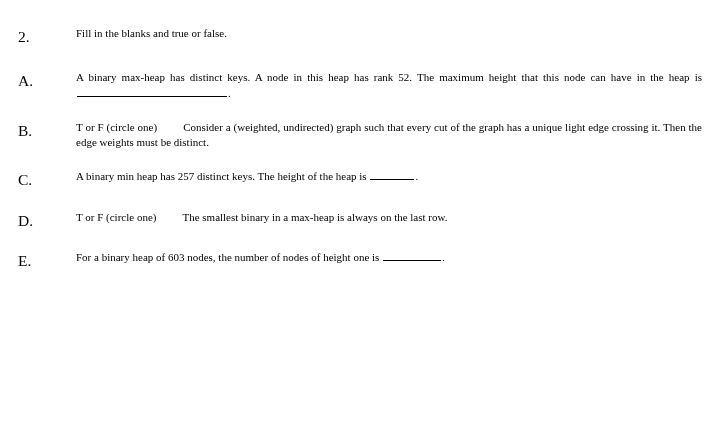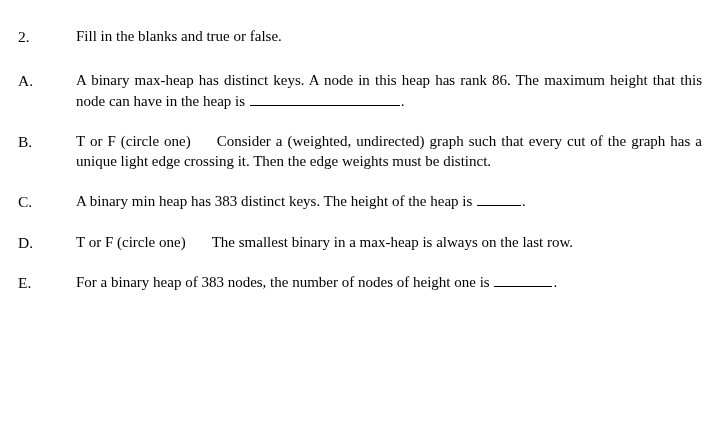--- a/index.html
+++ b/index.html
@@ -27,21 +27,21 @@
     margin-bottom: 19px;
   }
   .label {
     width: 58px;
     flex: 0 0 58px;
     font-size: 15.5px;
     line-height: 1.38;
   }
   .body {
     flex: 1 1 auto;
-    font-size: 15px;
+    font-size: 11px;
     line-height: 1.38;
     text-align: justify;
     padding-right: 4px;
   }
   .gap-wide {
     display: inline-block;
     width: 26px;
   }
   .blank-long {
     display: inline-block;
@@ -76,36 +76,36 @@
 
   <div class="item">
     <div class="label">2.</div>
     <div class="body">Fill in the blanks and true or false.</div>
   </div>
 
   <div class="spacer-q2"></div>
 
   <div class="item">
     <div class="label">A.</div>
-    <div class="body"><span>A binary max-heap has distinct keys.  A node in this heap has rank 86.  The maximum height that this node can have in the heap is </span><span class="blank-long"></span><span>.</span></div>
+    <div class="body"><span>A binary max-heap has distinct keys.  A node in this heap has rank 52.  The maximum height that this node can have in the heap is </span><span class="blank-long"></span><span>.</span></div>
   </div>
 
   <div class="item">
     <div class="label">B.</div>
     <div class="body"><span>T or F  (circle one)</span><span class="gap-wide"></span><span>Consider a (weighted, undirected) graph such that every cut of the graph has a unique light edge crossing it. Then the edge weights must be distinct.</span></div>
   </div>
 
   <div class="item">
     <div class="label">C.</div>
-    <div class="body"><span>A binary min heap has 383 distinct keys. The height of the heap is </span><span class="blank-short"></span><span>.</span></div>
+    <div class="body"><span>A binary min heap has 257 distinct keys. The height of the heap is </span><span class="blank-short"></span><span>.</span></div>
   </div>
 
   <div class="item">
     <div class="label">D.</div>
     <div class="body"><span>T or F (circle one)</span><span class="gap-wide"></span><span>The smallest binary in a max-heap is always on the last row.</span></div>
   </div>
 
   <div class="item">
     <div class="label">E.</div>
-    <div class="body"><span>For a binary heap of 383 nodes, the number of nodes of height one is </span><span class="blank-mid"></span><span>.</span></div>
+    <div class="body"><span>For a binary heap of 603 nodes, the number of nodes of height one is </span><span class="blank-mid"></span><span>.</span></div>
   </div>
 
 </div>
 
 </body></html>

